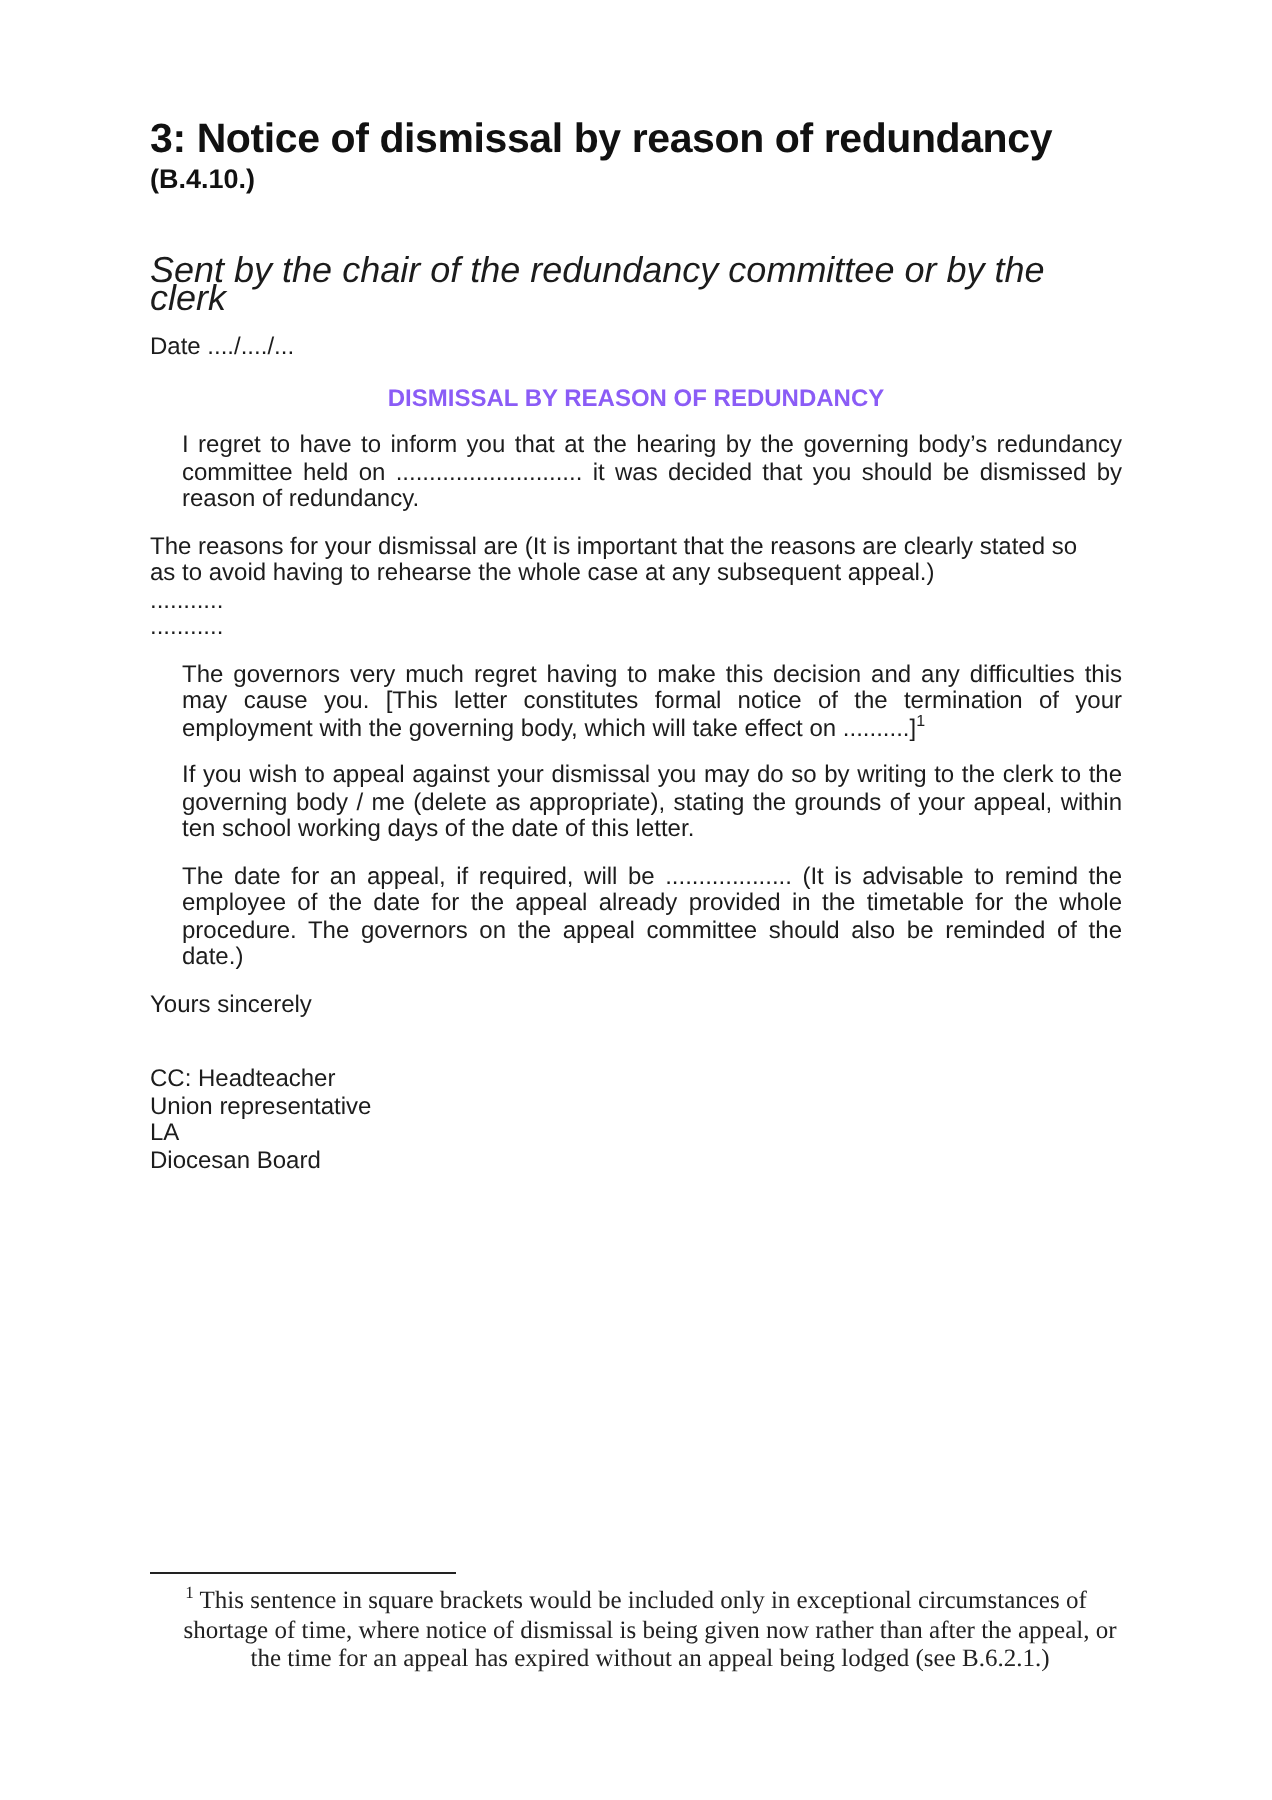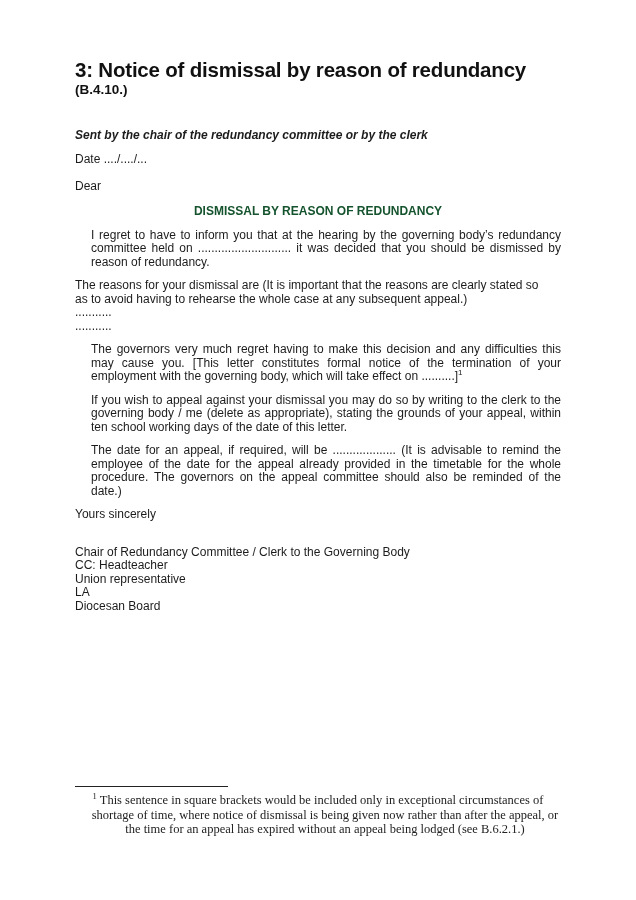--- a/index.html
+++ b/index.html
@@ -32,42 +32,41 @@
   }
   .doc-ref {
     font-size: 13.5px;
     font-weight: bold;
     line-height: 16px;
     color: #111111;
   }
   .subtitle {
     margin-top: 30px;
     font-style: italic;
-    font-size: 12px;
+    font-size: 18px;
     line-height: 14px;
-    font-weight: bold;
   }
   .date-line {
     margin-top: 11px;
     font-size: 12px;
     line-height: 13.5px;
     text-align: left;
   }
   .salutation {
     margin-top: 13px;
     font-size: 12px;
     line-height: 13.5px;
   }
   .heading {
     margin-top: 12px;
     font-size: 12px;
     font-weight: bold;
     text-align: center;
     line-height: 13.5px;
-    color: #14532d;
+    color: #8b5cf6;
   }
   .para {
     margin-top: 10px;
     font-size: 12px;
     line-height: 13.5px;
   }
   .just { text-align: justify; margin-left: 16px; }
   .para div { line-height: 13.5px; }
   sup.fn-ref {
     font-size: 8px;
@@ -116,21 +115,20 @@
 <div class="page">
   <div class="content">
 
     <h1 class="doc-title">3: Notice of dismissal by reason of redundancy</h1>
     <div class="doc-ref">(B.4.10.)</div>
 
     <p class="subtitle">Sent by the chair of the redundancy committee or by the clerk</p>
 
     <div class="date-line">Date ..../..../...</div>
 
-    <div class="salutation">Dear</div>
 
     <div class="heading">DISMISSAL BY REASON OF REDUNDANCY</div>
 
     <p class="para just">I regret to have to inform you that at the hearing by the governing body’s redundancy committee held on ............................ it was decided that you should be dismissed by reason of redundancy.</p>
 
     <div class="para">
       <div>The reasons for your dismissal are (It is important that the reasons are clearly stated so</div>
       <div>as to avoid having to rehearse the whole case at any subsequent appeal.)</div>
       <div>...........</div>
       <div>...........</div>
@@ -138,21 +136,20 @@
 
     <p class="para just"><span>The governors very much regret having to make this decision and any difficulties this may cause you. [This letter constitutes formal notice of the termination of your employment with the governing body, which will take effect on ..........]</span><sup class="fn-ref">1</sup></p>
 
     <p class="para just">If you wish to appeal against your dismissal you may do so by writing to the clerk to the governing body / me (delete as appropriate), stating the grounds of your appeal, within ten school working days of the date of this letter.</p>
 
     <p class="para just">The date for an appeal, if required, will be ................... (It is advisable to remind the employee of the date for the appeal already provided in the timetable for the whole procedure. The governors on the appeal committee should also be reminded of the date.)</p>
 
     <div class="closing">Yours sincerely</div>
 
     <div class="sig-block">
-      <div>Chair of Redundancy Committee / Clerk to the Governing Body</div>
       <div>CC: Headteacher</div>
       <div>Union representative</div>
       <div>LA</div>
       <div>Diocesan Board</div>
     </div>
 
   </div>
 
   <div class="footnote">
     <div class="fn-rule"></div>

